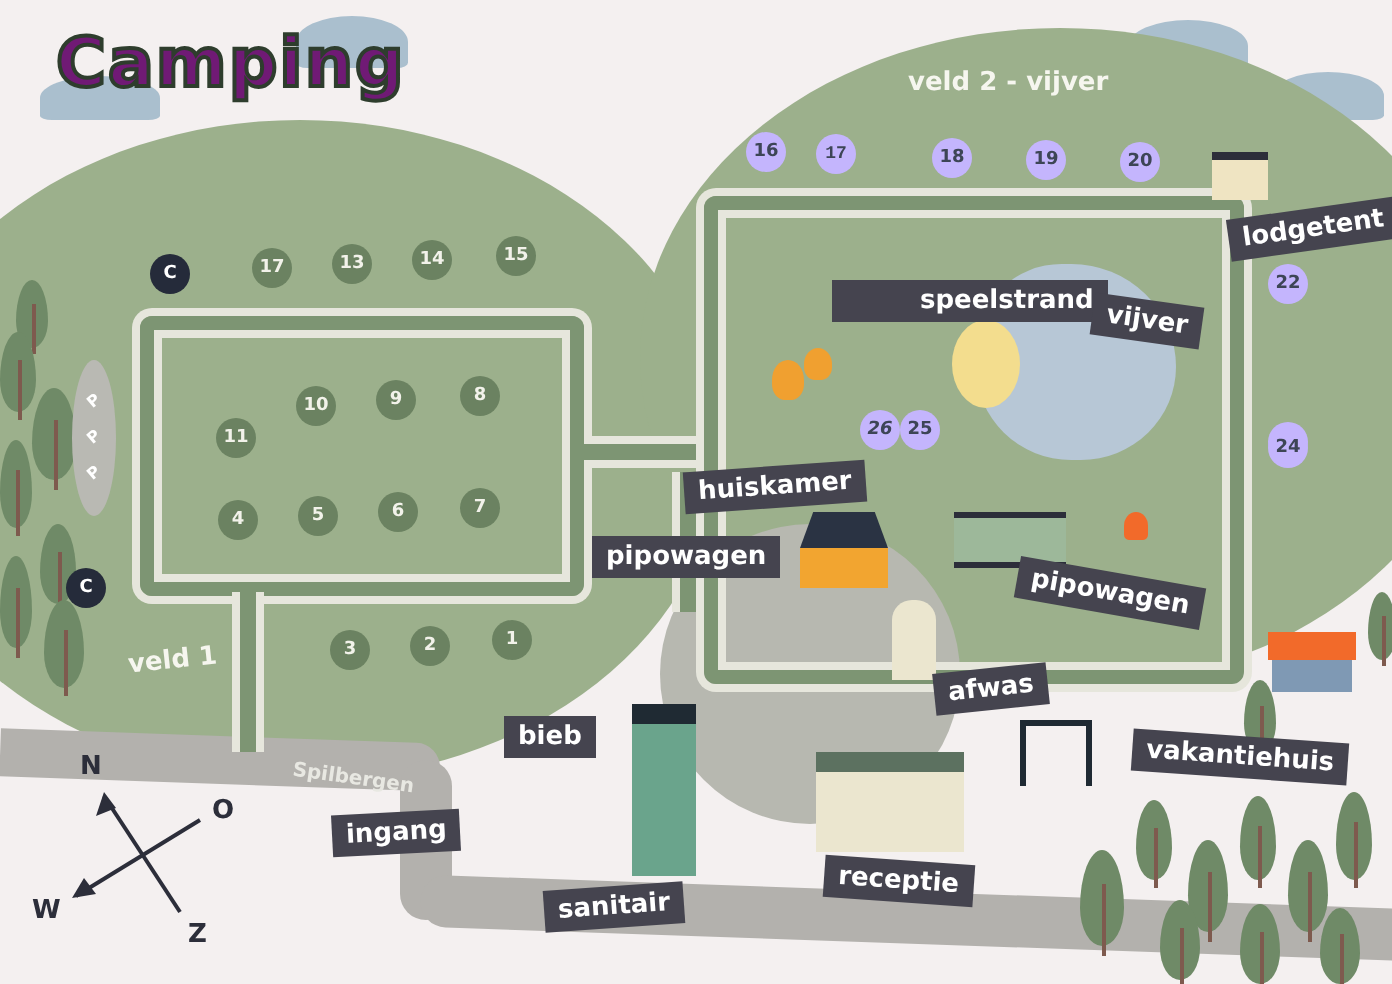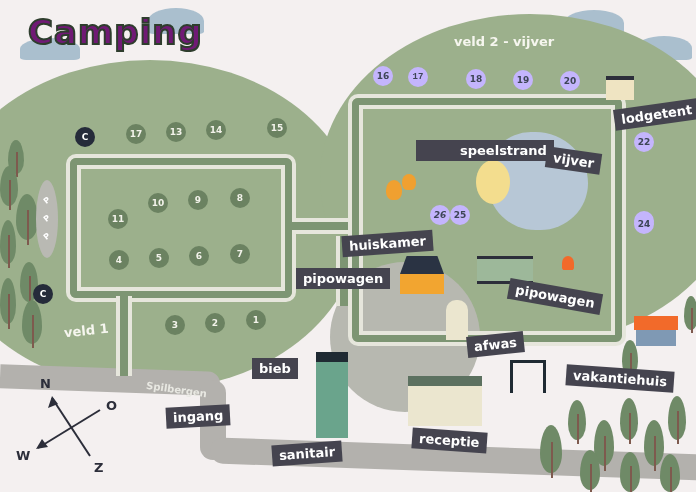--- a/index.html
+++ b/index.html
@@ -66,21 +66,21 @@
 <div class="abs" style="left:36px;top:180px;width:22px;height:78px;background:#b9b9b3;border-radius:50%;"></div>
 <div class="abs" style="left:44px;top:196px;color:#fff;font:bold 8px 'DejaVu Sans',sans-serif;transform:rotate(-40deg);">P</div>
 <div class="abs" style="left:44px;top:214px;color:#fff;font:bold 8px 'DejaVu Sans',sans-serif;transform:rotate(-40deg);">P</div>
 <div class="abs" style="left:44px;top:232px;color:#fff;font:bold 8px 'DejaVu Sans',sans-serif;transform:rotate(-40deg);">P</div>
 
 <div class="pitch dark" style="left:75px;top:127px;">C</div>
 <div class="pitch dark" style="left:33px;top:284px;">C</div>
 <div class="pitch" style="left:126px;top:124px;">17</div>
 <div class="pitch" style="left:166px;top:122px;">13</div>
 <div class="pitch" style="left:206px;top:120px;">14</div>
-<div class="pitch" style="left:248px;top:118px;margin-left:19px;">15</div>
+<div class="pitch" style="left:248px;top:118px;">15</div>
 <div class="pitch" style="left:108px;top:195px;margin-top:14px;">11</div>
 <div class="pitch" style="left:148px;top:193px;">10</div>
 <div class="pitch" style="left:188px;top:190px;">9</div>
 <div class="pitch" style="left:230px;top:188px;">8</div>
 <div class="pitch" style="left:109px;top:250px;">4</div>
 <div class="pitch" style="left:149px;top:248px;">5</div>
 <div class="pitch" style="left:189px;top:246px;">6</div>
 <div class="pitch" style="left:230px;top:244px;">7</div>
 <div class="pitch" style="left:165px;top:315px;">3</div>
 <div class="pitch" style="left:205px;top:313px;">2</div>

